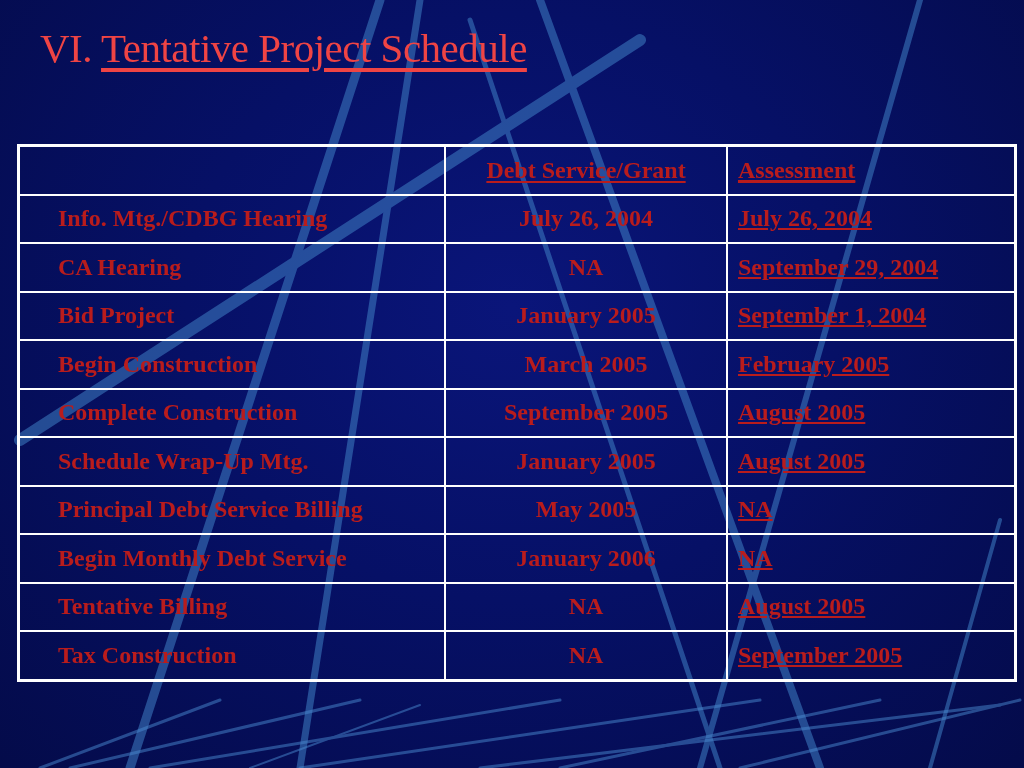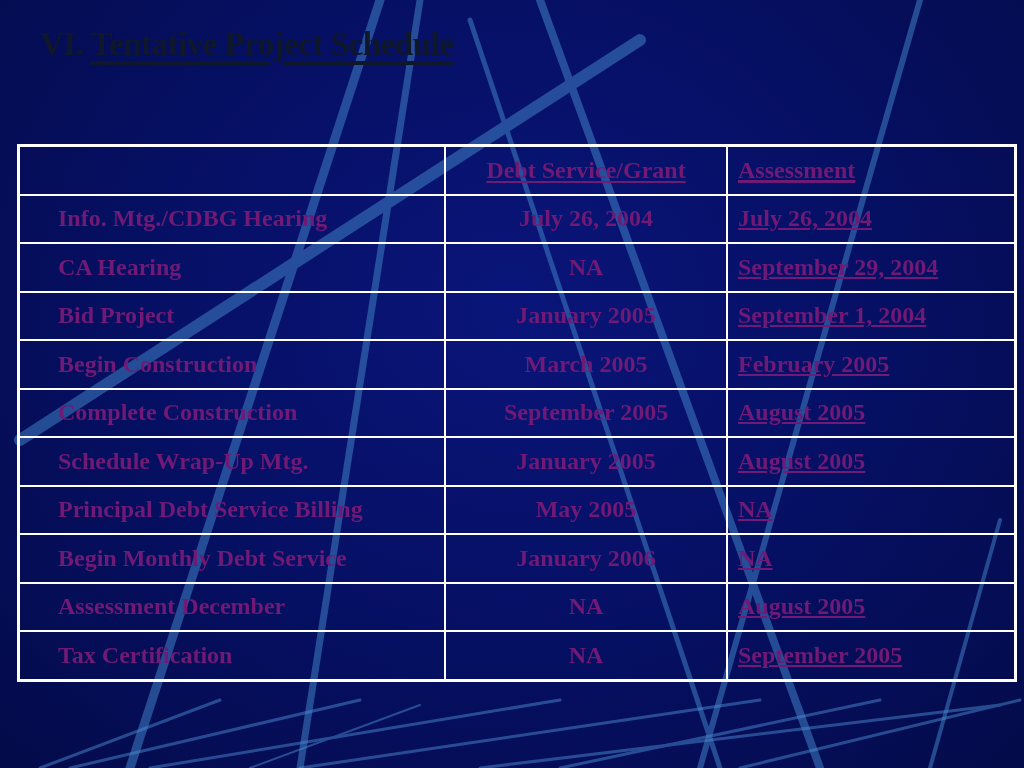--- a/index.html
+++ b/index.html
@@ -4,32 +4,32 @@
 <style>
   html, body { margin: 0; padding: 0; }
   body {
     width: 1024px; height: 768px; overflow: hidden; position: relative;
     background: radial-gradient(ellipse at 50% 40%, #0a157a 0%, #061066 45%, #040b4a 100%);
     font-family: "Liberation Serif", "DejaVu Serif", serif;
   }
   .bg-svg { position: absolute; left: 0; top: 0; width: 1024px; height: 768px; z-index: 0; }
   .title {
     position: absolute; left: 40px; top: 28px; z-index: 2;
-    color: #0f172a; font-weight: bold; font-size: 33px; line-height: 1;
+    color: #ef4444; font-weight: normal; font-size: 41px; line-height: 1;
     letter-spacing: -0.5px; white-space: nowrap;
   }
   .title .u { text-decoration: underline; text-decoration-thickness: 4px; text-underline-offset: 6px; }
   table.sched {
     position: absolute; left: 17px; top: 144px; z-index: 2;
     border-collapse: collapse; border: 3px solid #ffffff;
     width: 1000px;
   }
   table.sched td {
     border: 2px solid #ffffff; height: 46.5px; padding: 0 10px;
-    color: #701a75; font-weight: bold; font-size: 24px; white-space: nowrap;
+    color: #b91c1c; font-weight: bold; font-size: 24px; white-space: nowrap;
   }
   table.sched td.c0 { width: 388px; text-align: left; padding-left: 38px; }
   table.sched td.c1 { width: 270px; text-align: center; }
   table.sched td.c2 { width: 277px; text-align: left; text-decoration: underline; }
   table.sched tr.head td span { text-decoration: underline; text-underline-offset: 3px; }
 </style>
 </head>
 <body>
 
 <svg class="bg-svg" viewBox="0 0 1024 768" preserveAspectRatio="none">
@@ -99,23 +99,23 @@
       <td class="c0">Principal Debt Service Billing</td>
       <td class="c1">May 2005</td>
       <td class="c2">NA</td>
     </tr>
     <tr>
       <td class="c0">Begin Monthly Debt Service</td>
       <td class="c1">January 2006</td>
       <td class="c2">NA</td>
     </tr>
     <tr>
-      <td class="c0">Assessment December</td>
+      <td class="c0">Tentative Billing</td>
       <td class="c1">NA</td>
       <td class="c2">August 2005</td>
     </tr>
     <tr>
-      <td class="c0">Tax Certification</td>
+      <td class="c0">Tax Construction</td>
       <td class="c1">NA</td>
       <td class="c2">September 2005</td>
     </tr>
   </tbody>
 </table>
 
 </body></html>

